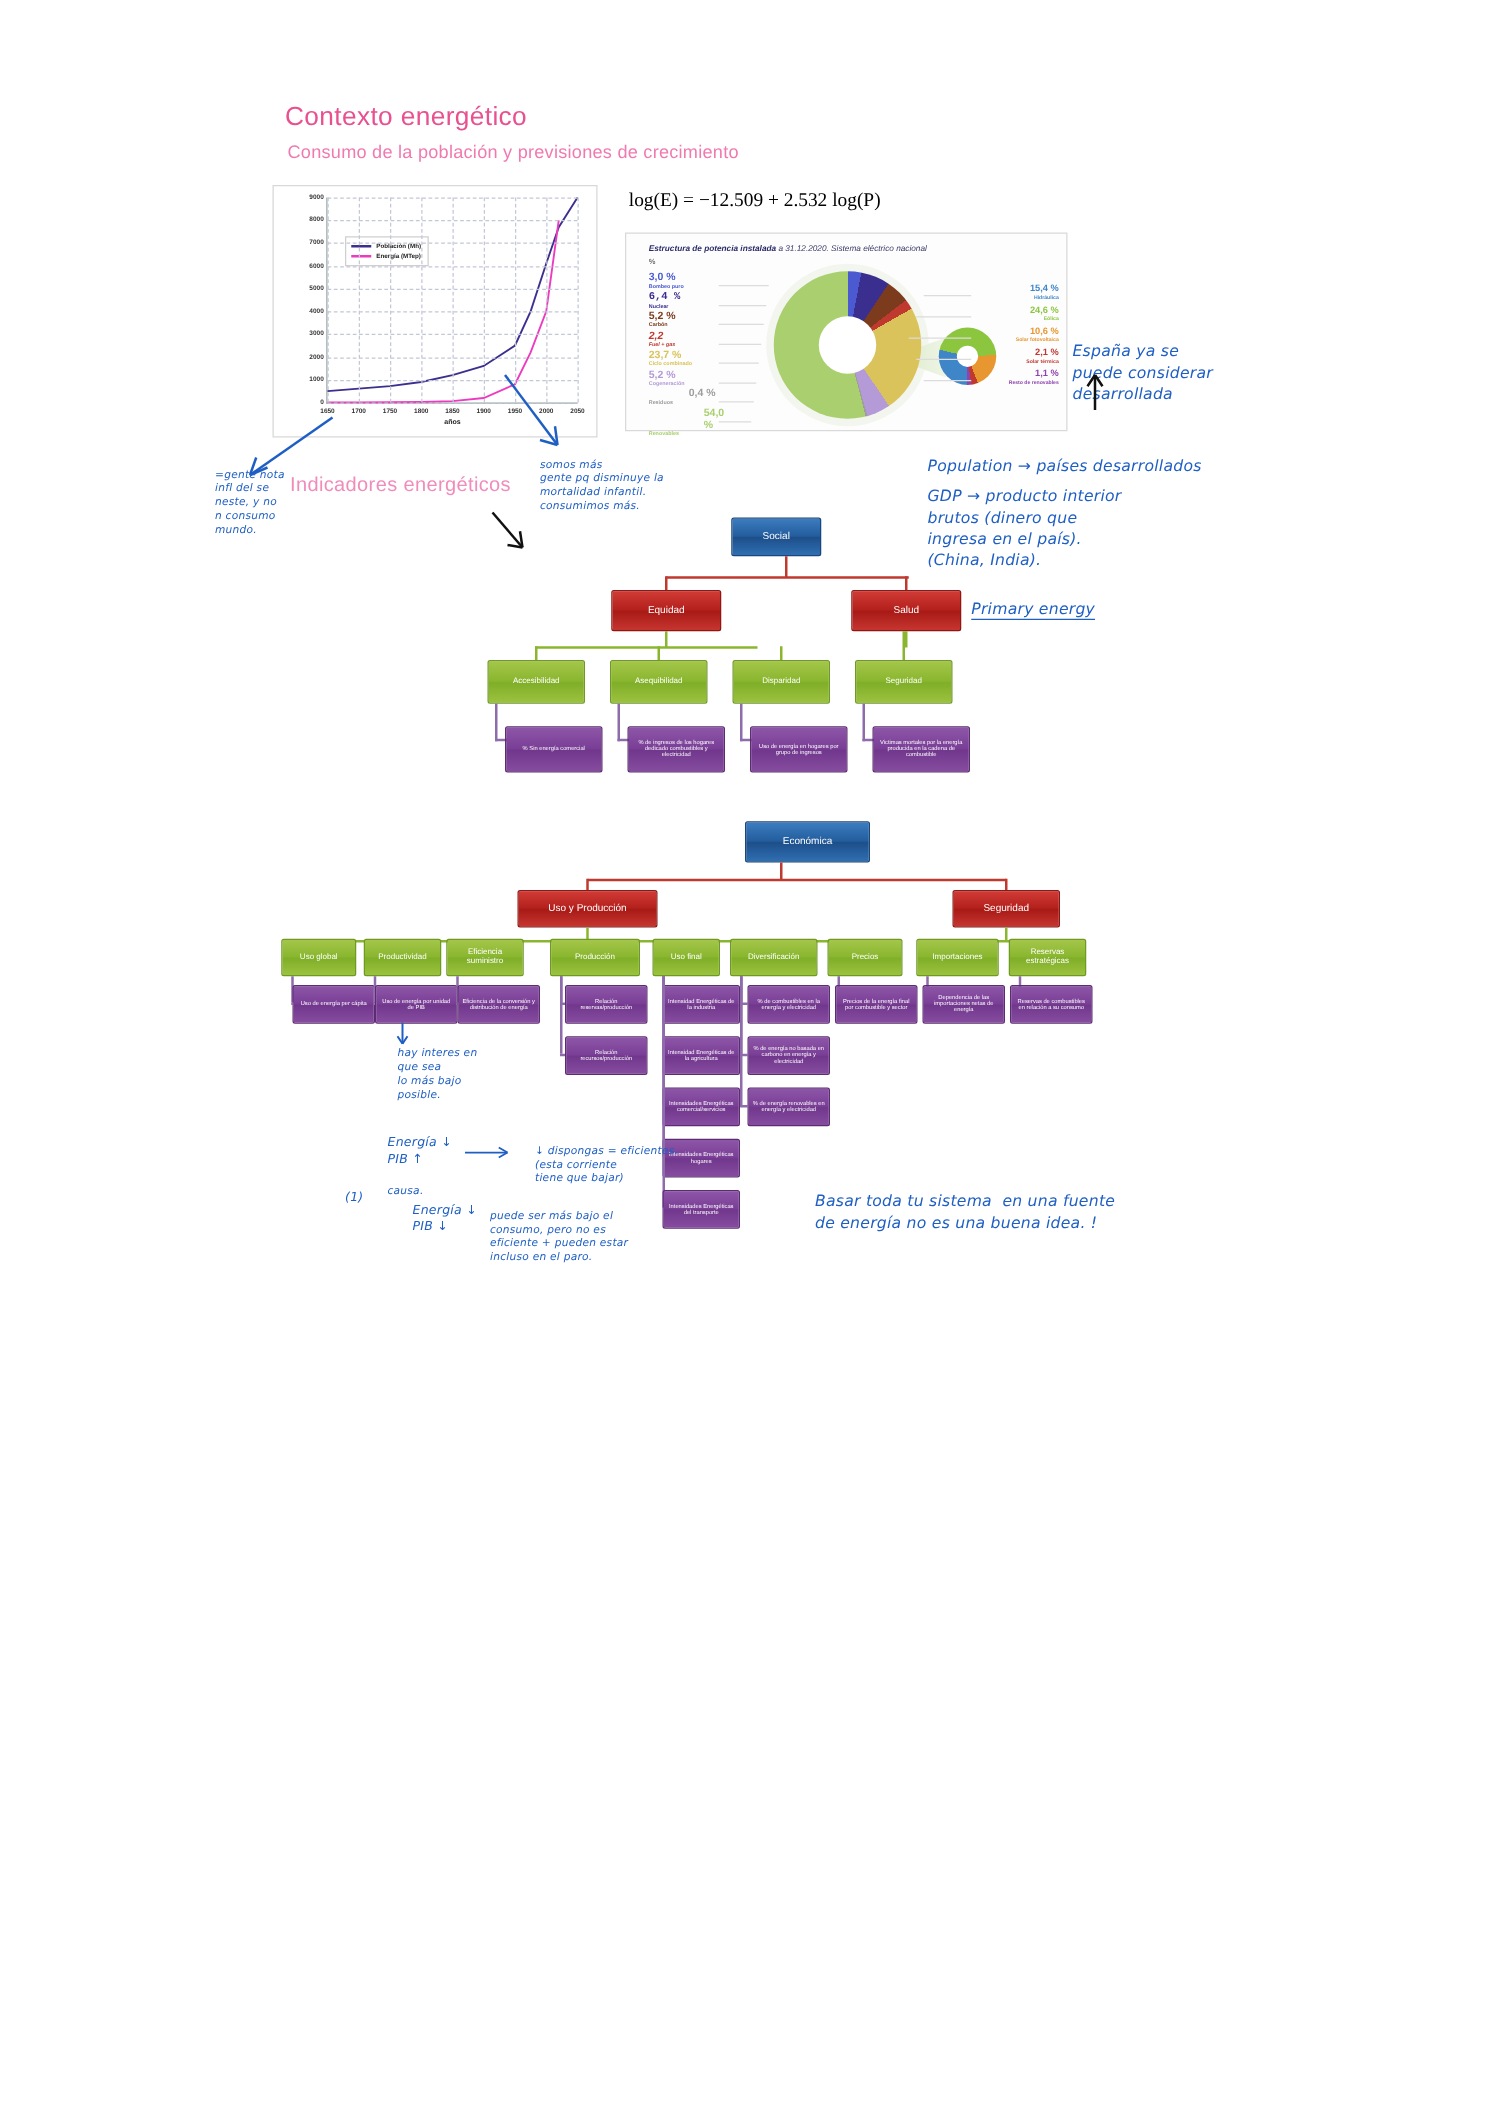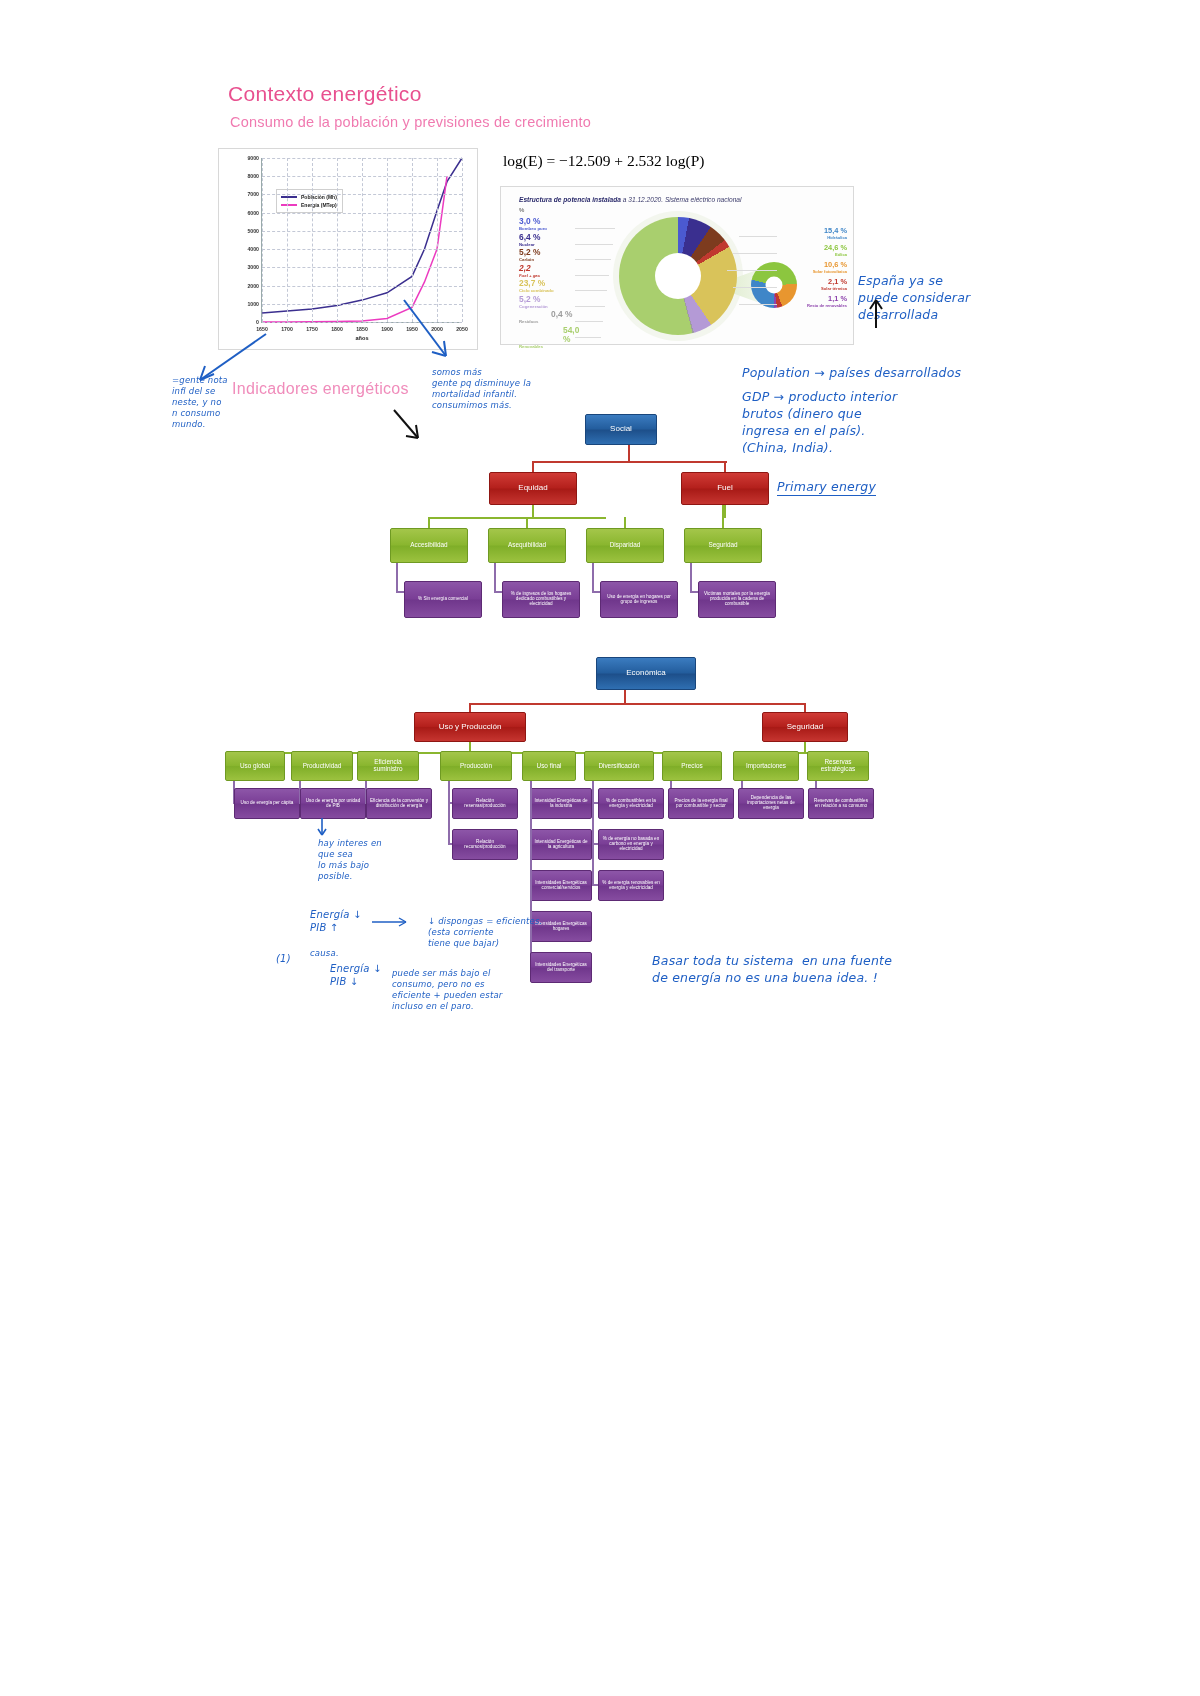--- a/index.html
+++ b/index.html
@@ -154,21 +154,21 @@
       <div class="hole"></div>
     </div>
   <div id="ree-left-list"></div>
   <div id="ree-right-list"></div>
 <div class="ree-left-item" style="top: 30px;">
       <div class="v" style="color: rgb(75, 90, 208);">3,0 %</div>
                    <div class="n" style="color: rgb(75, 90, 208);">Bombeo puro</div>
     </div>
     <div class="leader" style="left: 74px; width: 40px; top: 41px;"></div>
     <div class="ree-left-item" style="top: 45.5px;">
-      <div class="v" style="color: rgb(58, 47, 143);">6,4 %</div>
+      <div class="v" style="color: rgb(58, 47, 143); font-family: Liberation Mono, monospace;">6,4 %</div>
                    <div class="n" style="color: rgb(58, 47, 143);">Nuclear</div>
     </div>
     <div class="leader" style="left: 74px; width: 38px; top: 56.5px;"></div>
     <div class="ree-left-item" style="top: 61px;">
       <div class="v" style="color: rgb(125, 59, 30);">5,2 %</div>
                    <div class="n" style="color: rgb(125, 59, 30);">Carbón</div>
     </div>
     <div class="leader" style="left: 74px; width: 36px; top: 72px;"></div>
     <div class="ree-left-item" style="top: 76.5px; font-style: italic;">
       <div class="v" style="color: rgb(192, 57, 47);">2,2</div>
@@ -227,21 +227,21 @@
       <span>Social</span>
     </div>
     <div class="ln ln-red" style="left: 628px; top: 445px; width: 2px; height: 17px;"></div>
     <div class="ln ln-red" style="left: 533px; top: 461px; width: 194px; height: 2px;"></div>
     <div class="ln ln-red" style="left: 532px; top: 461px; width: 2px; height: 11px;"></div>
     <div class="ln ln-red" style="left: 724px; top: 461px; width: 2px; height: 11px;"></div>
     <div class="node n-red" style="left: 489px; top: 472px; width: 88px; height: 33px;">
       <span>Equidad</span>
     </div>
     <div class="node n-red" style="left: 681px; top: 472px; width: 88px; height: 33px;">
-      <span>Fuel</span>
+      <span>Salud</span>
     </div>
     <div class="ln ln-green" style="left: 532px; top: 505px; width: 2px; height: 13px;"></div>
     <div class="ln ln-green" style="left: 428px; top: 517px; width: 178px; height: 2px;"></div>
     <div class="ln ln-green" style="left: 724px; top: 505px; width: 2px; height: 13px;"></div>
     <div class="ln ln-green" style="left: 428px; top: 517px; width: 2px; height: 11px;"></div>
     <div class="ln ln-green" style="left: 526px; top: 517px; width: 2px; height: 11px;"></div>
     <div class="ln ln-green" style="left: 624px; top: 517px; width: 2px; height: 11px;"></div>
     <div class="ln ln-green" style="left: 722px; top: 505px; width: 2px; height: 23px;"></div>
     <div class="node n-green" style="left: 390px; top: 528px; width: 78px; height: 35px;">
       <span>Accesibilidad</span>

